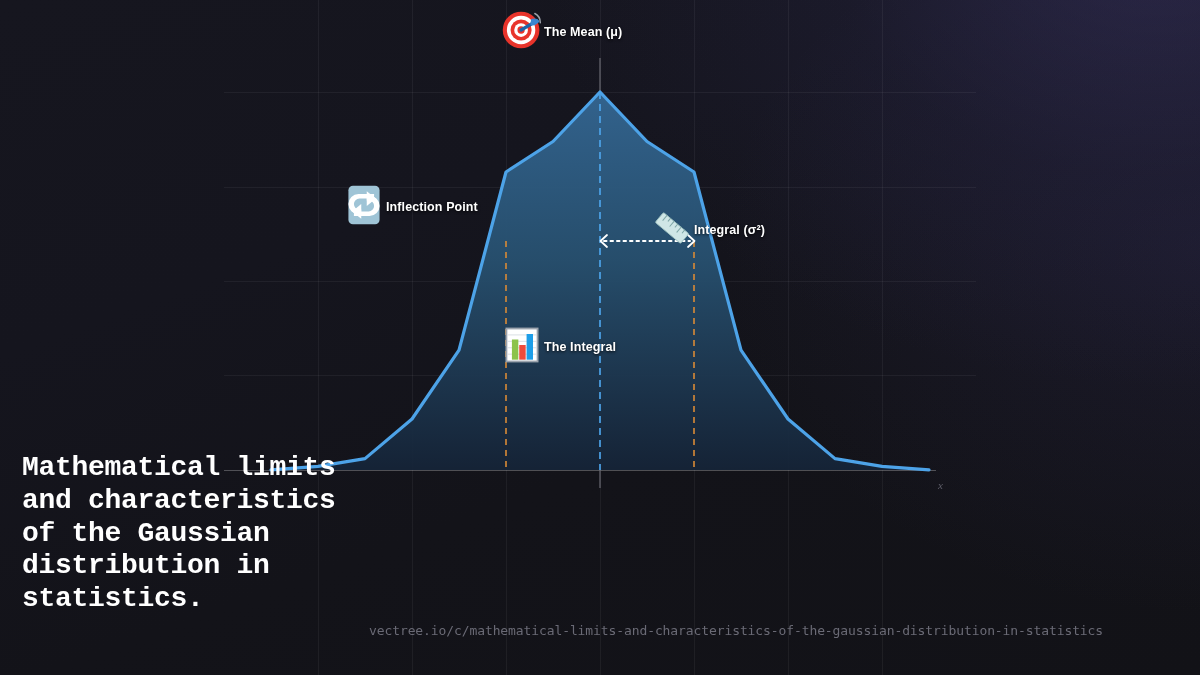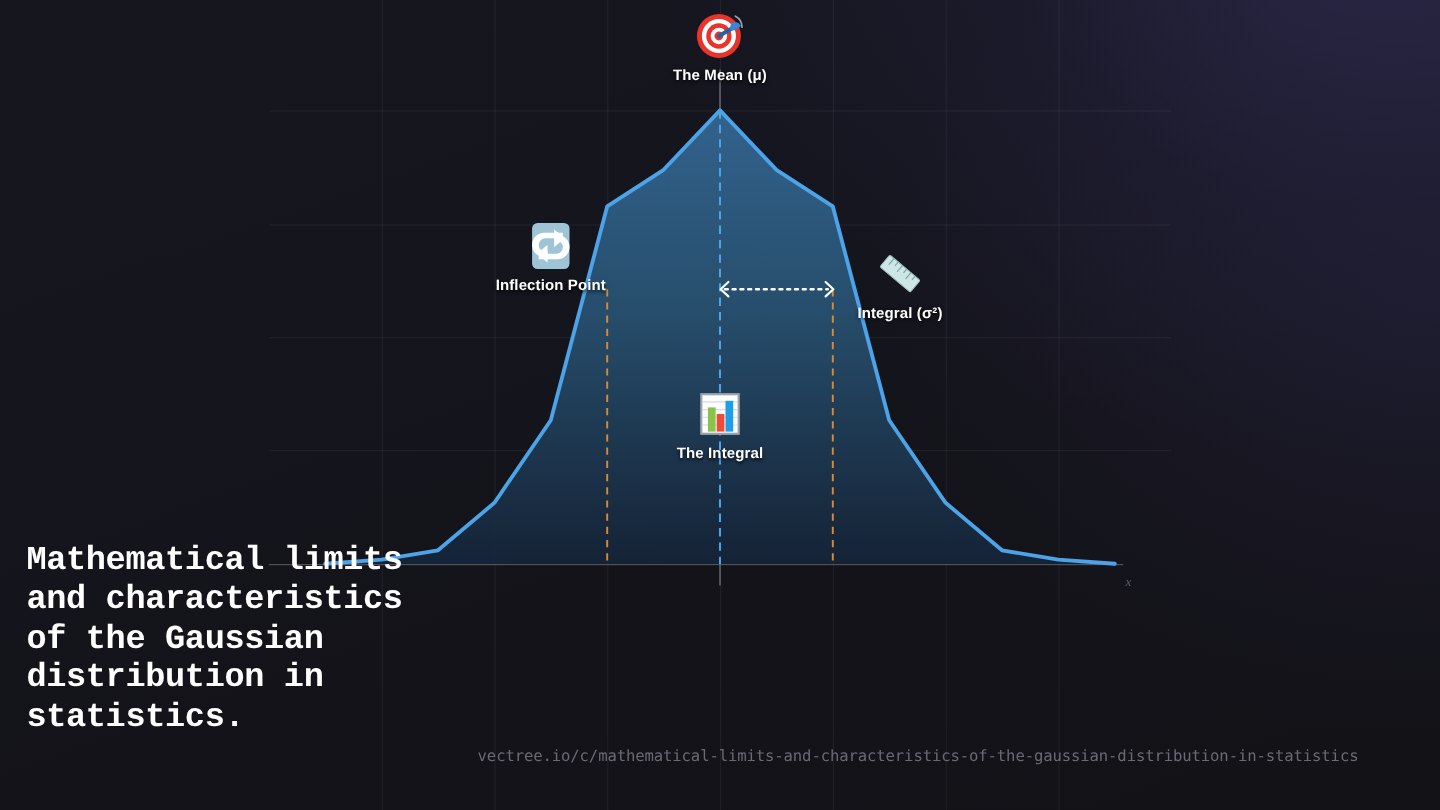--- a/index.html
+++ b/index.html
@@ -40,21 +40,21 @@
     font-family: "Liberation Serif", serif;
   }
 
   
   #chart { position: absolute; left: 0; top: 0; }
 
   
   .annot {
     position: absolute;
     display: flex;
-    flex-direction: column;
+    flex-direction: row;
     align-items: center;
     width: 200px;
     margin-left: -100px;
   }
   .annot .ico {
     width: 44px; height: 44px;
     display: block;
   }
   .annot .cap {
     margin-top: 4px;
@@ -97,21 +97,21 @@
     font-family: Liberation Mono, monospace;
     font-size: 28px;
     font-weight: bold;
     line-height: 1.17;
     letter-spacing: -0.3px;
     white-space: pre-wrap;
   }
 
   #url {
     position: absolute;
-    left: 398px; top: 623px;
+    left: 369px; top: 623px;
     color: #6a6a75;
     font-family: "DejaVu Sans Mono", monospace;
     font-size: 13px;
     letter-spacing: -0.1px;
     white-space: nowrap;
   }
 </style>
 </head>
 <body>
 
@@ -174,21 +174,21 @@
       <circle cx="23" cy="24" r="11.5" fill="#e8342b"></circle>
       <circle cx="23" cy="24" r="7.5" fill="#ffffff"></circle>
       <circle cx="23" cy="24" r="4" fill="#e8342b"></circle>
       <path d="M23 24 L40 14" stroke="#1f64a8" stroke-width="3.6" stroke-linecap="round"></path>
       <path d="M34 12 q7 -2 9 3 q-6 6 -10 3 z" fill="#3a86d0"></path>
       <path d="M38 6 q6 3 6 10" fill="none" stroke="#9aa0a8" stroke-width="1.6" stroke-linecap="round"></path>
     </svg>
     <div class="cap">The Mean (μ)</div>
   </div>
 
-  <div class="annot" style="left:459px; top:183px;justify-content:space-between;">
+  <div class="annot" style="left:442px; top:183px;">
     <svg class="ico" viewBox="0 0 48 48">
       <rect x="7" y="3" width="34" height="42" rx="5" fill="#9fc4d6"></rect>
       <path d="M35 17 H19 a6 6 0 0 0 0 12 h2 v5 h-3 a11 11 0 0 1 0 -22 h17 z" fill="#ffffff"></path>
       <path d="M28 9 L38 17 L28 25 Z" fill="#ffffff" transform="translate(-1,0)"></path>
       <path d="M13 31 H29 a6 6 0 0 0 0 -12 h-2 v-5 h3 a11 11 0 0 1 0 22 h-17 z" fill="#ffffff"></path>
       <path d="M20 23 L10 31 L20 39 Z" fill="#ffffff" transform="translate(1,0)"></path>
     </svg>
     <div class="cap">Inflection Point</div>
   </div>
 

